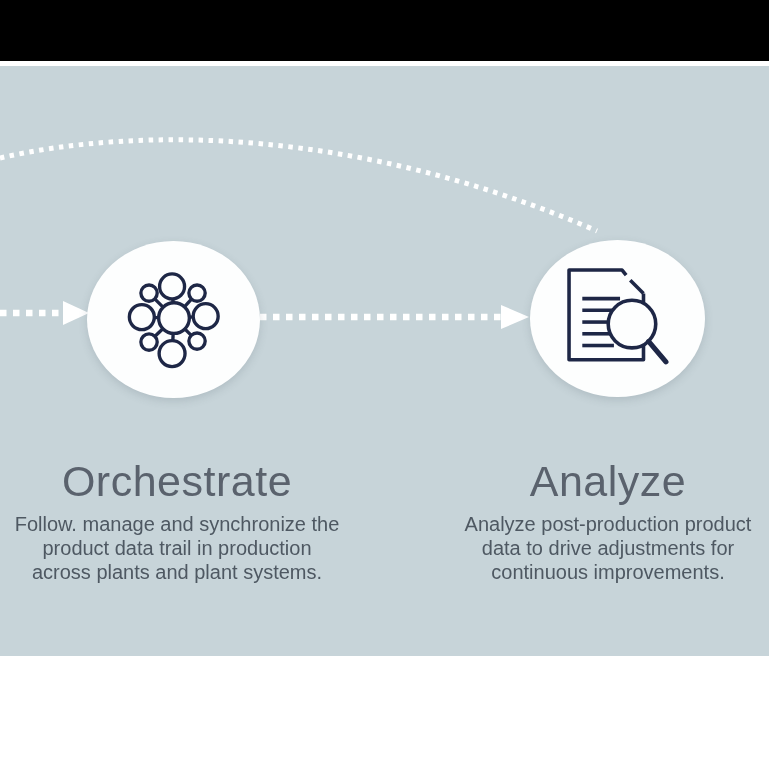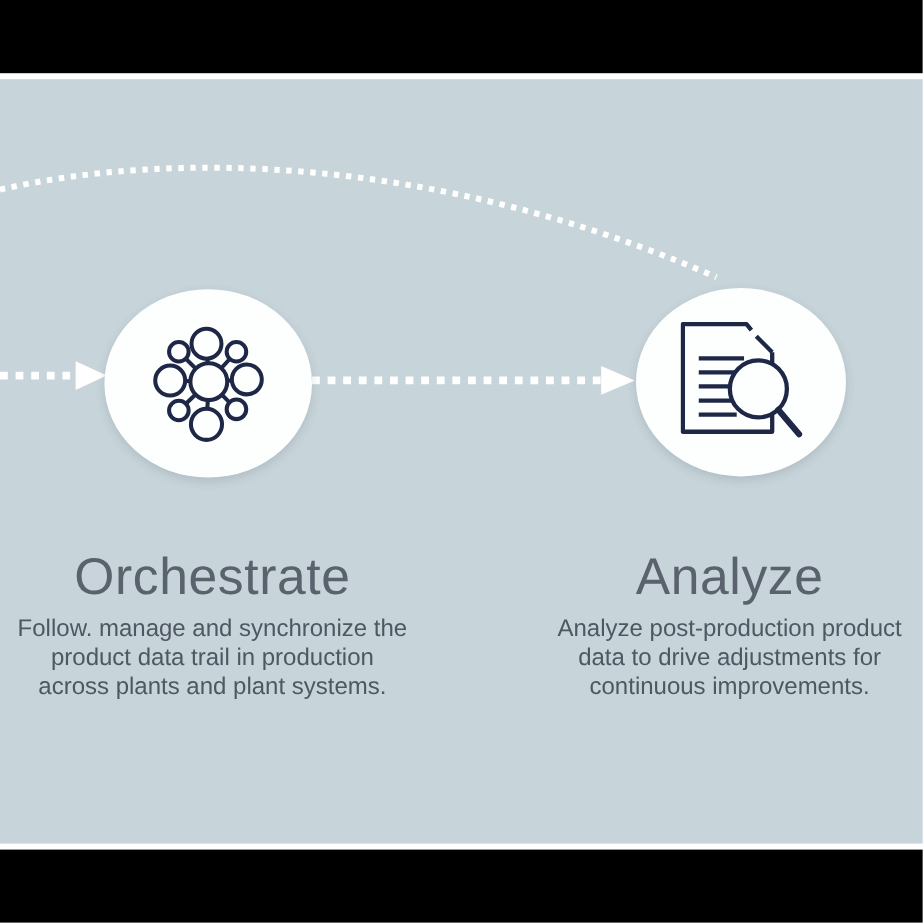--- a/index.html
+++ b/index.html
@@ -2,21 +2,21 @@
 <html><head>
 <meta charset="utf-8">
 <style>
   * { margin: 0; padding: 0; box-sizing: border-box; }
   html, body { width: 769px; height: 769px; }
   body { font-family: "Liberation Sans", sans-serif; background: #ffffff; }
 
   .stage {
     position: relative;
     width: 769px;
-    height: 769px;
+    height: 656px;
     background: #ffffff;
     overflow: hidden;
   }
 
   .letterbox { position: absolute; left: 0; width: 769px; background: #000000; z-index: 5; }
   .letterbox.top { top: 0; height: 61px; }
   .letterbox.bottom { top: 708px; height: 61px; }
 
   .bg-panel {
     position: absolute;

